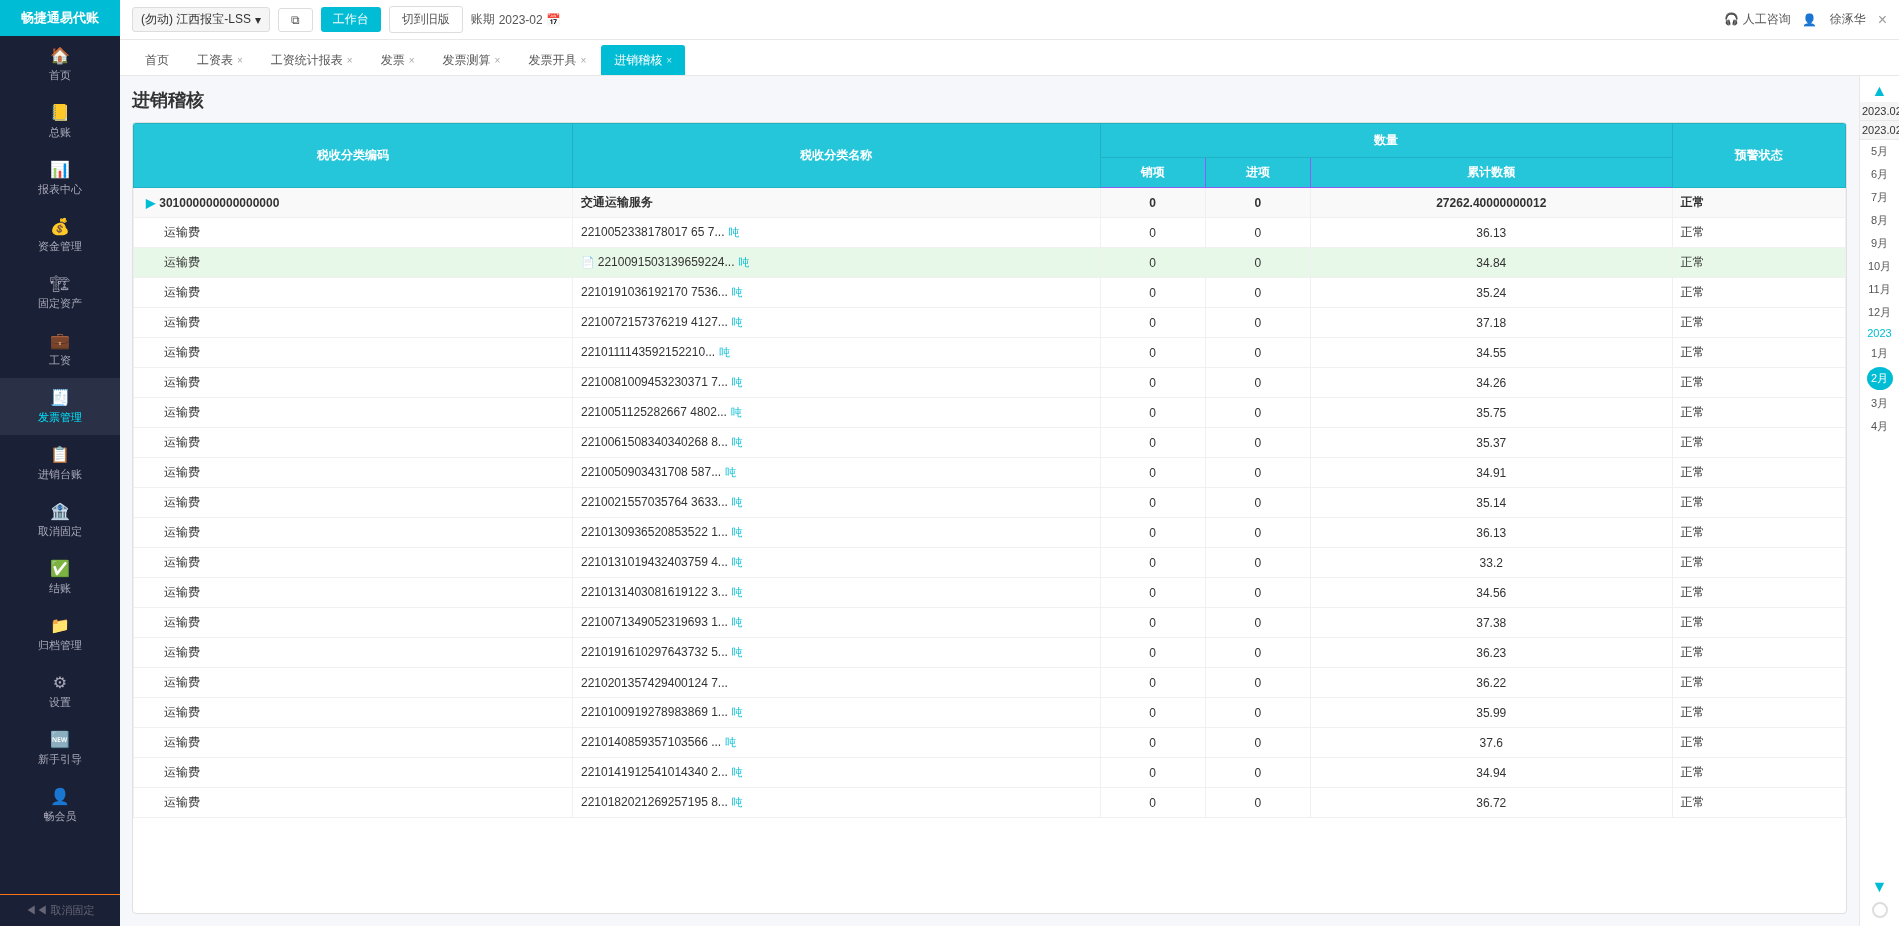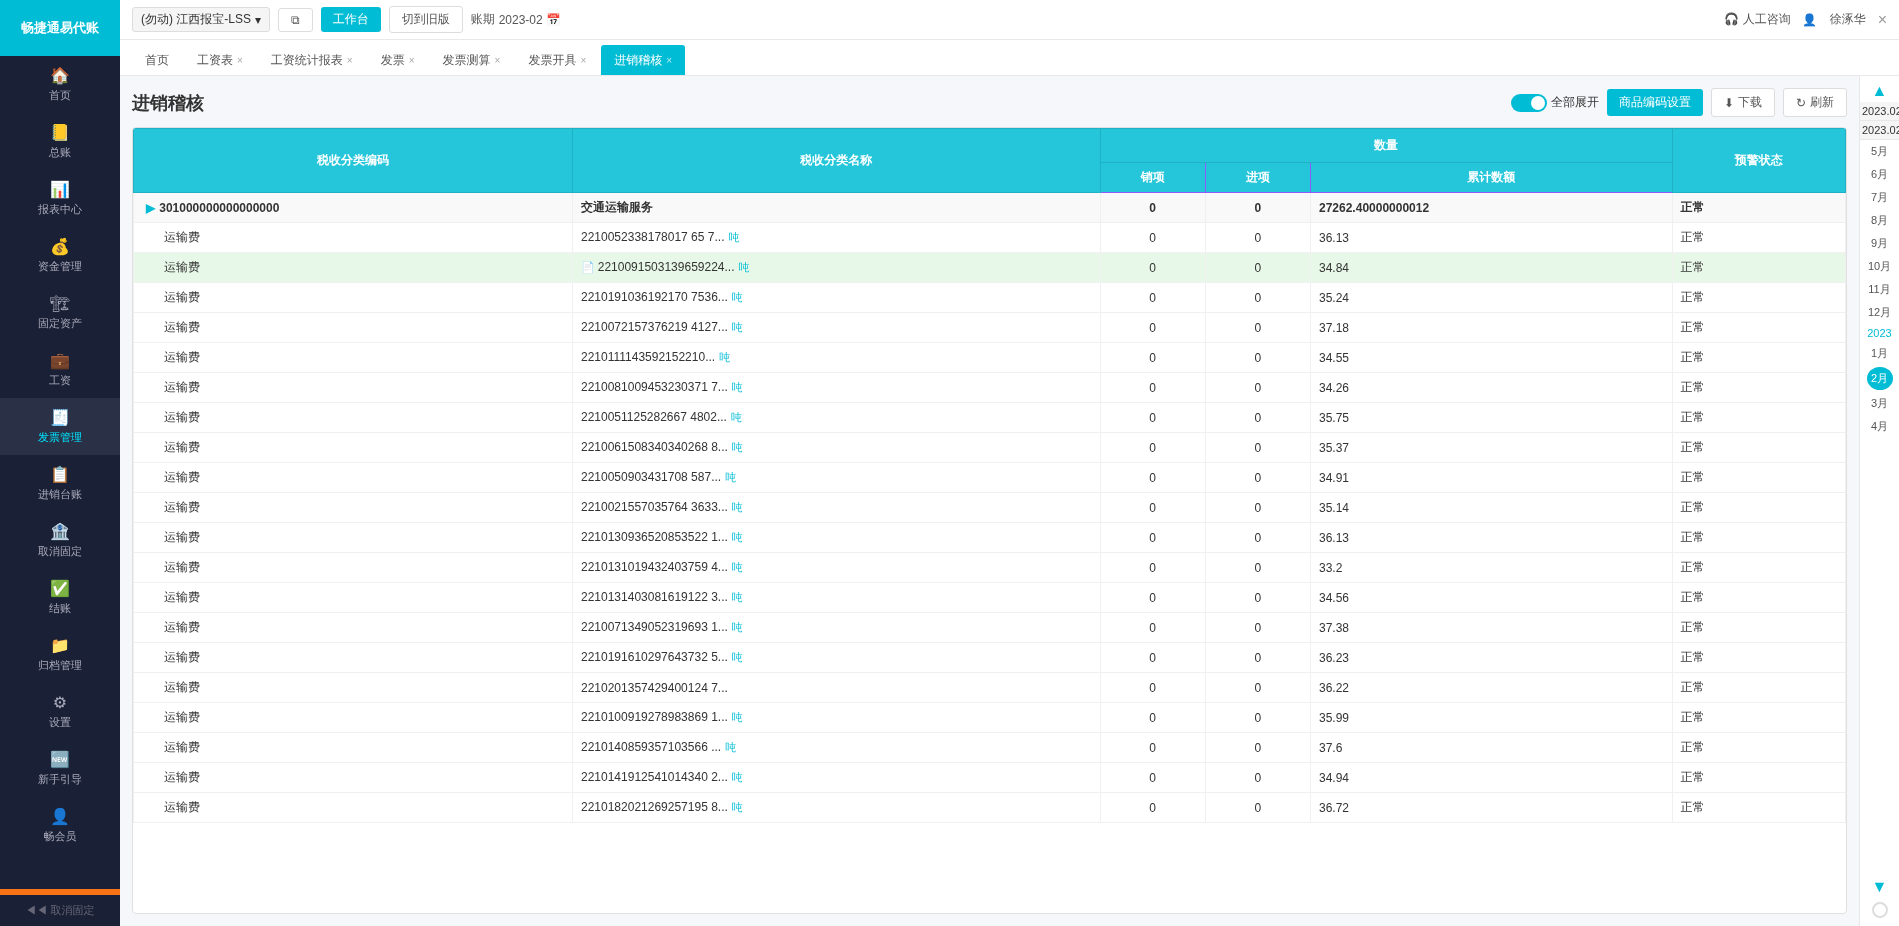--- a/index.html
+++ b/index.html
@@ -15,21 +15,21 @@
       flex-shrink: 0;
       height: 100%;
     }
     .sidebar-logo {
       background: #00bcd4;
       padding: 4px 8px;
       color: white;
       font-size: 13px;
       font-weight: bold;
       text-align: center;
-      height: 56px;
+      height: 36px;
       display: flex;
       align-items: center;
       justify-content: center;
     }
     .sidebar-item {
       display: flex;
       flex-direction: column;
       align-items: center;
       padding: 10px 4px;
       cursor: pointer;
@@ -39,21 +39,21 @@
     }
     .sidebar-item.active { background: #2a3045; color: #00e5ff; }
     .sidebar-item .icon { font-size: 16px; }
     .sidebar-bottom {
       margin-top: auto;
       padding: 8px;
       text-align: center;
       font-size: 11px;
       color: #667;
       cursor: pointer;
-      border-top: 6px solid #f97316;
+      border-top: 1px solid #f97316;
     }
 
     
     .main {
       flex: 1;
       display: flex;
       flex-direction: column;
       overflow: hidden;
     }
 
@@ -214,21 +214,21 @@
       border-bottom: 1px solid #f0f0f0;
     }
     tbody tr.highlighted { background: #e8f8e8; }
     tbody td {
       padding: 6px 8px;
       border: 1px solid #f0f0f0;
       color: #333;
       white-space: nowrap;
     }
     tbody td.center { text-align: center; }
-    tbody td.right { text-align: left; }
+    tbody td.right { text-align: center; }
     .group-row td {
       background: #f9f9f9;
       font-weight: bold;
       color: #333;
       margin-left: 18px;
     }
 
     
     .right-panel {
       width: 40px;
@@ -398,35 +398,20 @@
       <span>进销稽核</span>
       <span class="tab-close">×</span>
     </div>
   </div>
 
   <div class="page-content">
     <div class="content-area">
 
       <div class="page-header">
         <h2 class="page-title">进销稽核</h2>
-        <div class="page-actions">
-          <div class="toggle-wrap">
-            <div class="toggle"></div>
-            <span>全部展开</span>
-          </div>
-          <button class="btn-teal">商品编码设置</button>
-          <button class="btn-gray">
-            <span>⬇</span>
-            <span>下载</span>
-          </button>
-          <button class="btn-gray">
-            <span>↻</span>
-            <span>刷新</span>
-          </button>
-        </div>
       </div>
 
       <div class="table-wrap">
         <table>
           <thead>
             <tr class="header-top">
               <th rowspan="2">税收分类编码</th>
               <th rowspan="2">税收分类名称</th>
               <th colspan="3">数量</th>
               <th rowspan="2">预警状态</th>

